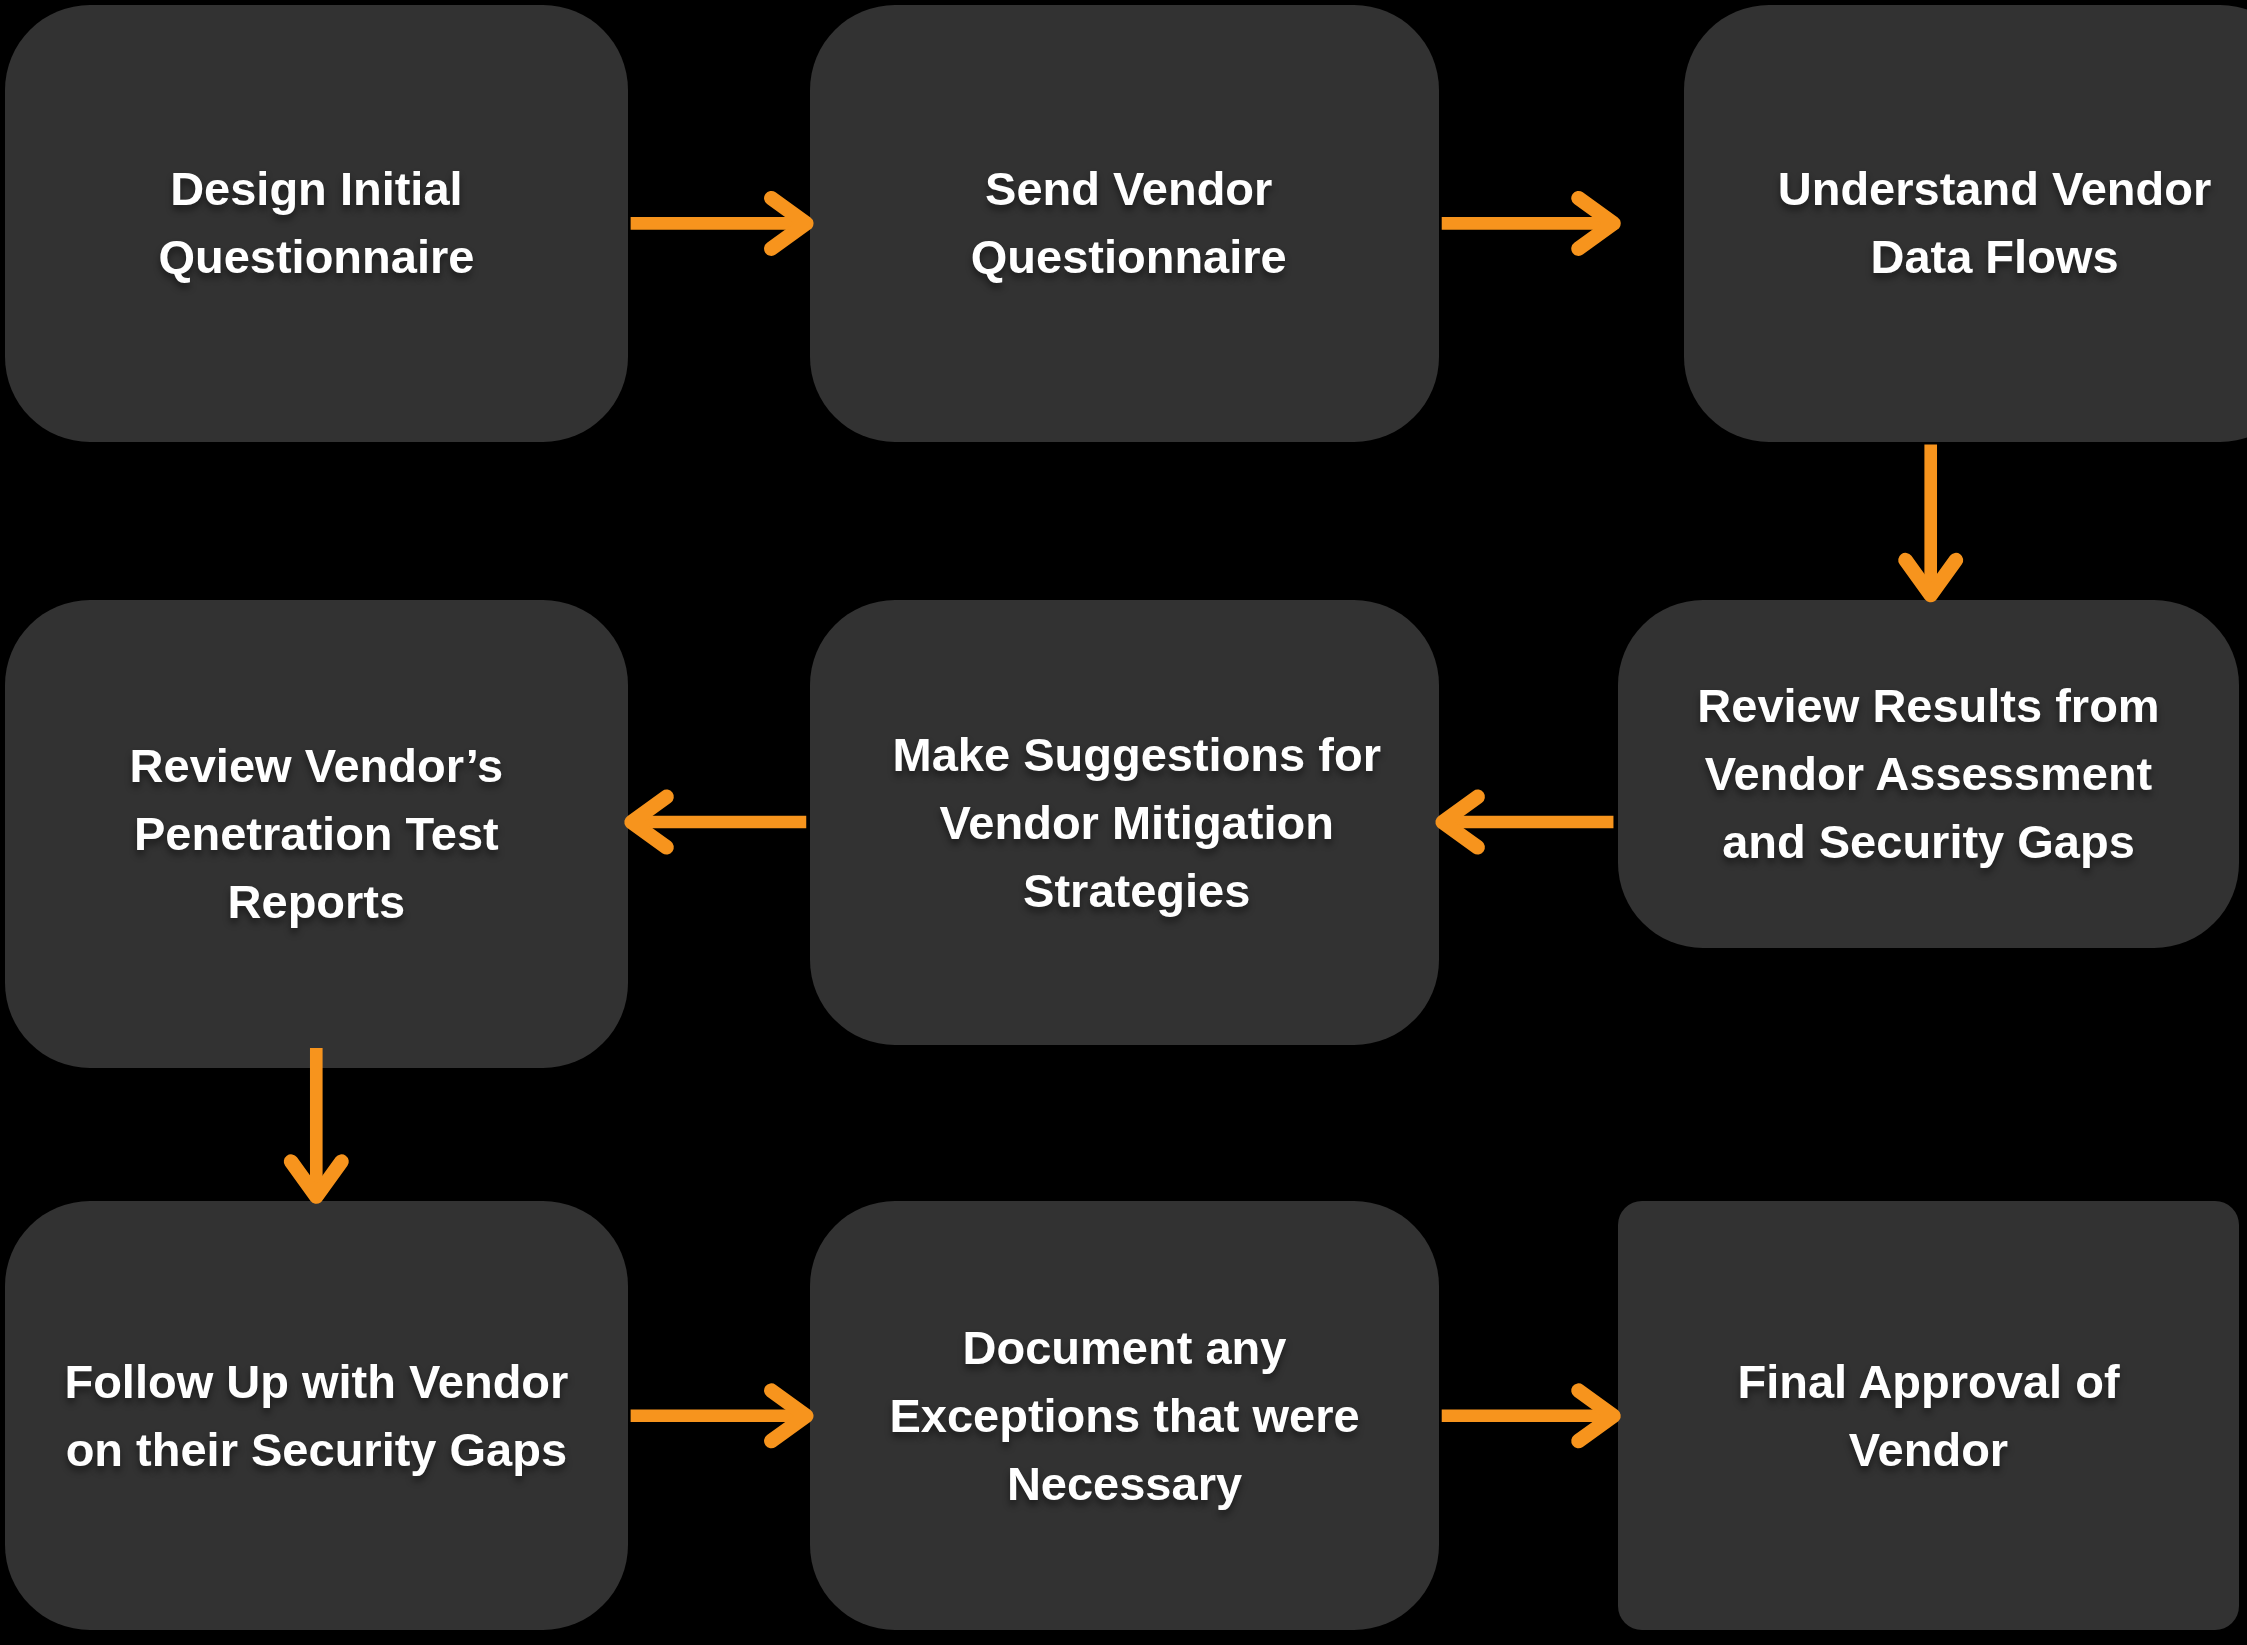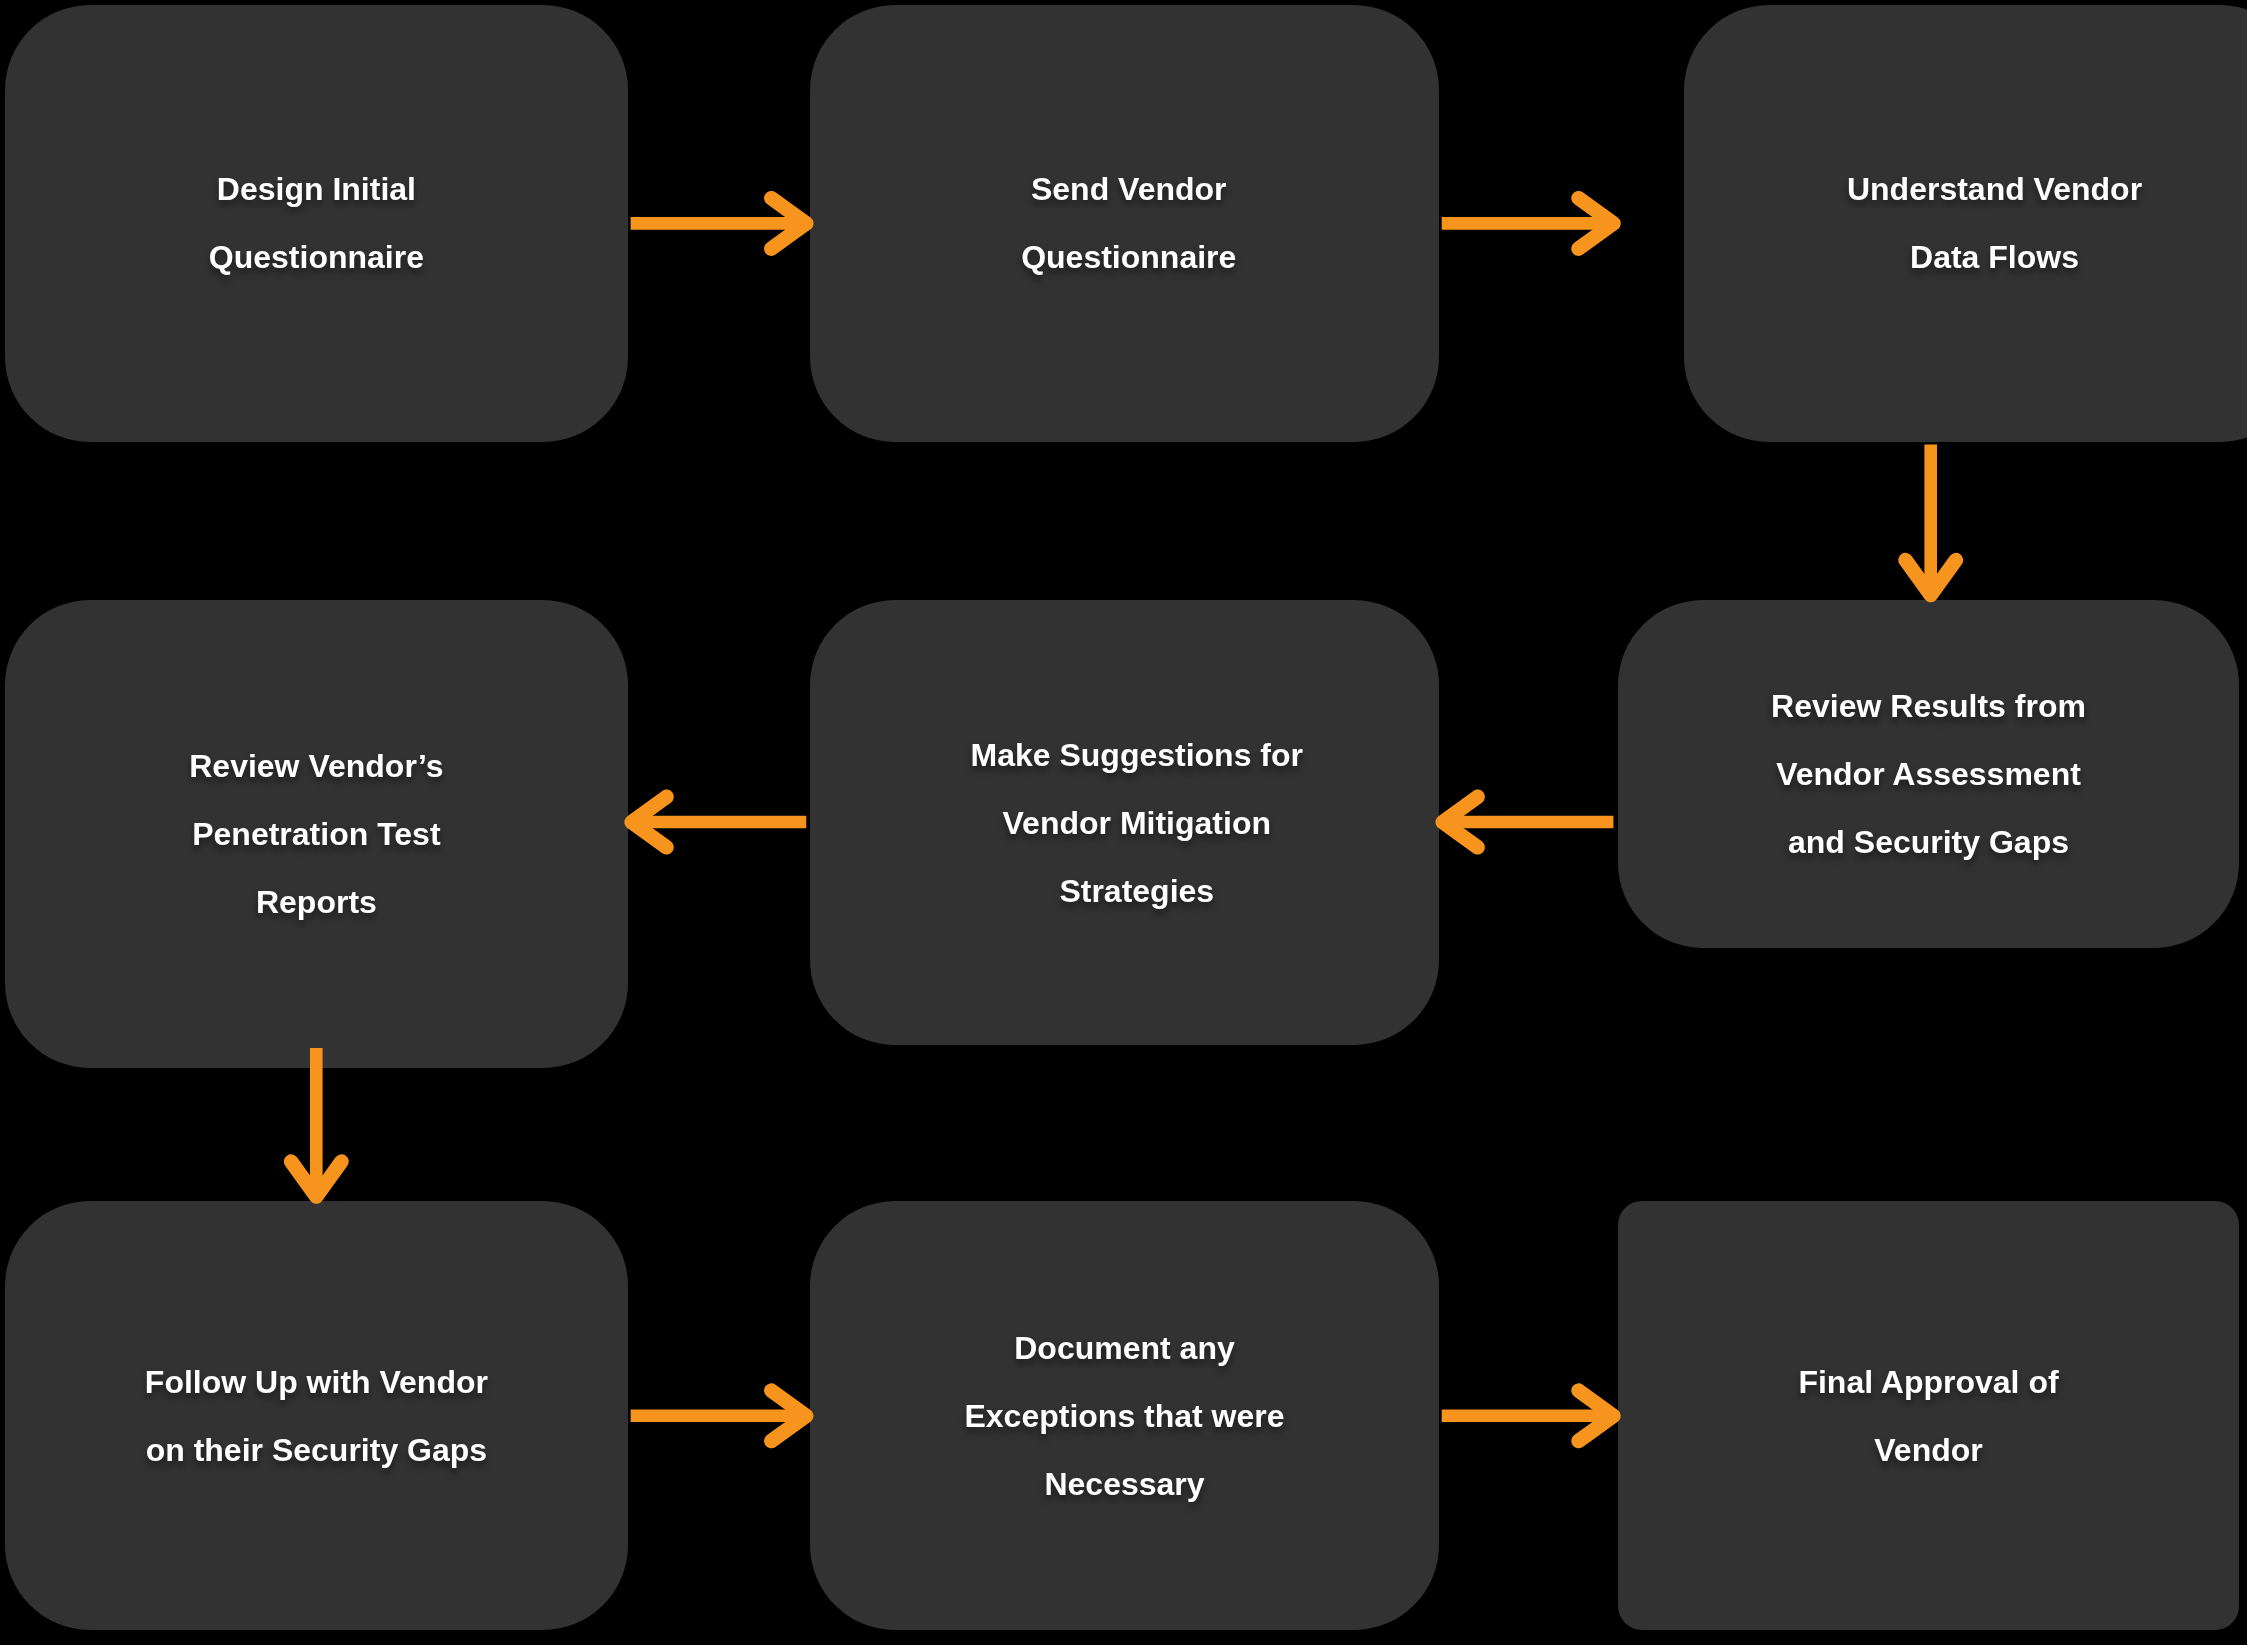--- a/index.html
+++ b/index.html
@@ -20,21 +20,21 @@
   .node{
     position:absolute;
     background:var(--node-fill);
     border-radius:85px;
     display:flex;
     align-items:center;
     justify-content:center;
     text-align:center;
     color:var(--node-text);
     font-weight:bold;
-    font-size:32px;
+    font-size:47px;
     line-height:68px;
     white-space:pre-line;
     text-shadow:0 4.9px 7.8px rgba(0,0,0,0.45);
     box-sizing:border-box;
     padding:0 17.5px;
   }
   svg.arrows{
     position:absolute;
     left:0; top:0;
     width:2247px;

